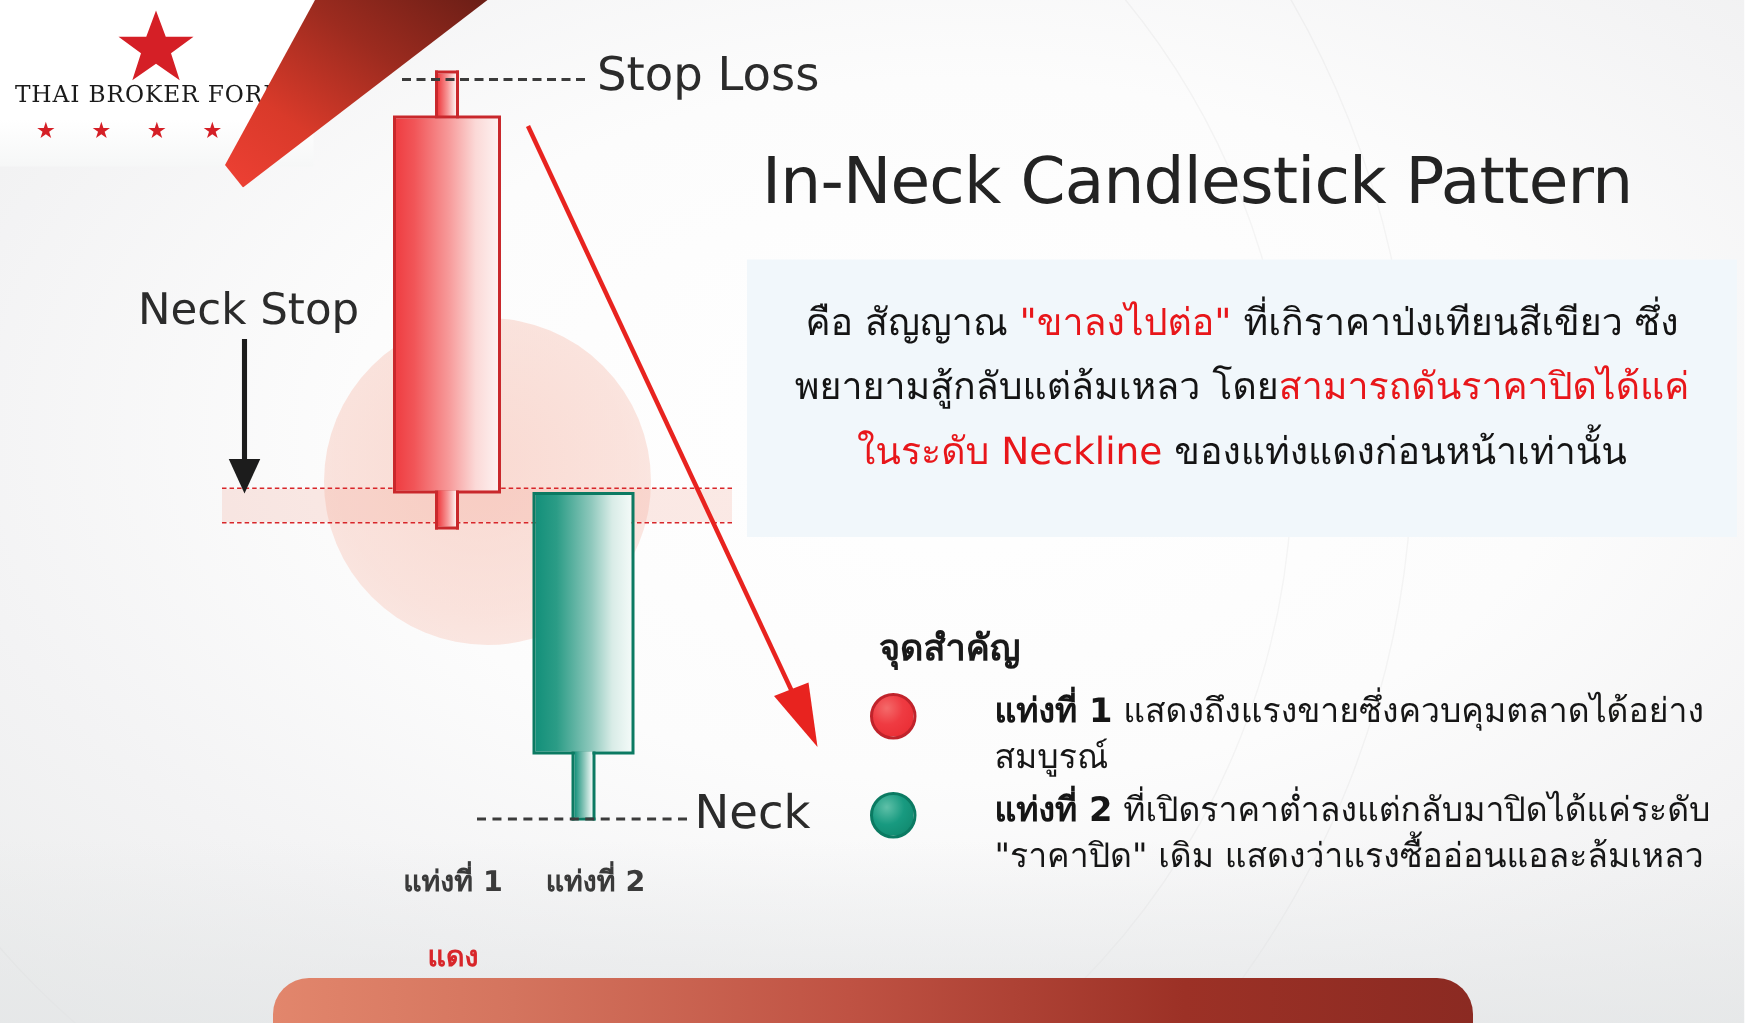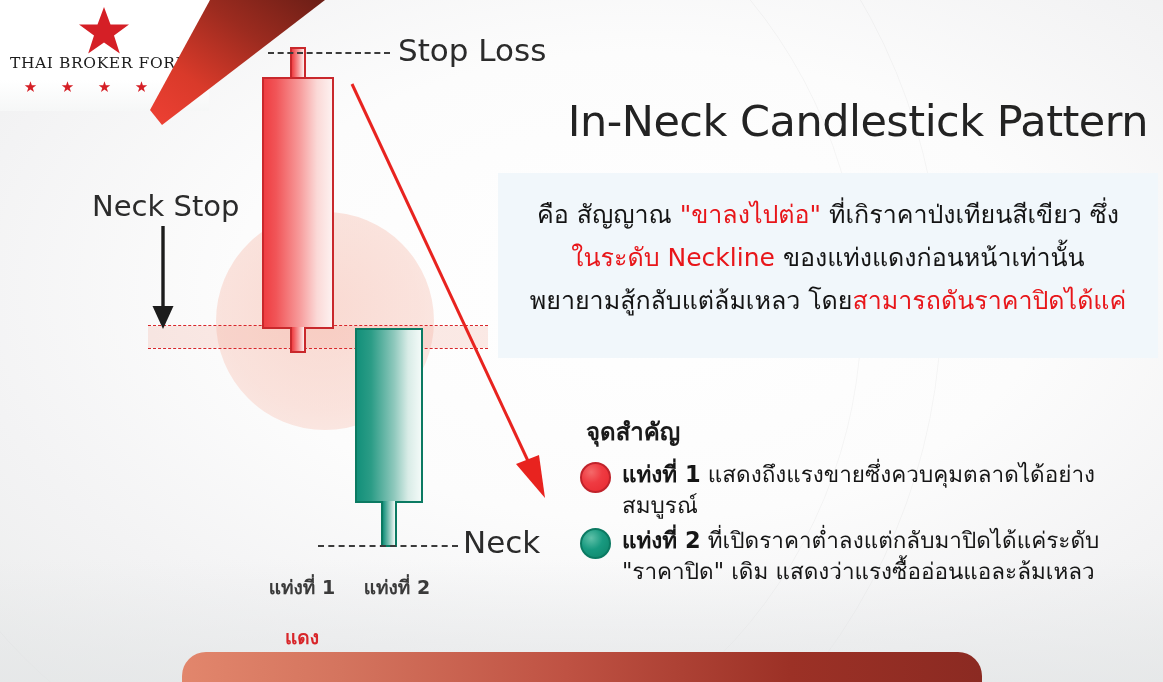--- a/index.html
+++ b/index.html
@@ -98,42 +98,42 @@
   .cap{position:absolute;text-align:center;white-space:nowrap;font-weight:bold;}
   .cap-name{font-size:19px;color:#3a3a3a;}
   .cap-color{font-size:19px;margin-top:20px;}
   #cap1{left:248px;top:572px;width:108px;}
   #cap2{left:343px;top:572px;width:108px;}
   #cap1 .cap-color{color:#d8262a;}
   #cap2 .cap-color{color:#0b7a62;}
 
   
   #title{
-    position:absolute;left:508px;top:96px;width:640px;text-align:right;
+    position:absolute;left:508px;top:96px;width:640px;
     font-size:43px;color:#232323;letter-spacing:-0.5px;white-space:nowrap;
   }
   #desc-box{
     position:absolute;left:498px;top:173px;width:660px;height:185px;
     background:#f1f7fb;box-sizing:border-box;
     padding:20px 18px 0 18px;
   }
   #desc-box p{
     margin:0;text-align:center;font-size:25px;line-height:43px;color:#141414;
   }
   .hl{color:#e8161a;}
 
   #keys{position:absolute;left:580px;top:412px;width:580px;}
   #keys-title{font-size:24px;color:#1a1a1a;font-weight:bold;margin:0 0 8px 6px;}
   .key-row{display:flex;align-items:flex-start;margin-bottom:4px;}
   .dot{
     flex:0 0 auto;width:31px;height:31px;border-radius:50%;box-sizing:border-box;margin-right:11px;margin-top:3px;
   }
   .dot.red{border:2.4px solid #c0232b;background:radial-gradient(circle at 34% 30%, #f46a6a 0%, #ef3b42 42%, #e8282f 100%);}
   .dot.green{border:2.4px solid #0b7a62;background:radial-gradient(circle at 34% 30%, #5fc0a8 0%, #189a80 45%, #0e8368 100%);}
-  .key-text{font-size:22.5px;line-height:31px;color:#161616;}
+  .key-text{font-size:22.5px;line-height:31px;color:#161616;margin-left:41px;}
   .key-text b{font-weight:bold;}
 
   
   #bottom-bar{
     position:absolute;left:182px;top:652px;width:800px;height:60px;
     border-radius:24px 24px 0 0;
     background:linear-gradient(90deg,#e2866c 0%,#d4745e 20%,#bf5243 48%,#9c3126 76%,#8b2a22 100%);
   }
 </style>
 </head>
@@ -211,24 +211,24 @@
     <div class="cap-name">แท่งที่ 2</div>
   </div>
 
   <div id="title">In-Neck Candlestick Pattern</div>
 
   <div id="desc-box">
     <p>
       <span>คือ สัญญาณ </span><span class="hl">"ขาลงไปต่อ"</span><span> ที่เกิราคาป่งเทียนสีเขียว ซึ่ง</span>
     </p>
     <p>
-      <span class="hl">ในระดับ Neckline</span><span> ของแท่งแดงก่อนหน้าเท่านั้น</span>
+      <span>พยายามสู้กลับแต่ล้มเหลว โดย</span><span class="hl">สามารถดันราคาปิดได้แค่</span>
     </p>
     <p>
-      <span>พยายามสู้กลับแต่ล้มเหลว โดย</span><span class="hl">สามารถดันราคาปิดได้แค่</span>
+      <span class="hl">ในระดับ Neckline</span><span> ของแท่งแดงก่อนหน้าเท่านั้น</span>
     </p>
   </div>
 
   <div id="keys">
     <div id="keys-title">จุดสำคัญ</div>
 
     <div class="key-row">
       <div class="dot red"></div>
       <div class="key-text">
         <b>แท่งที่ 1</b><span> แสดงถึงแรงขายซึ่งควบคุมตลาดได้อย่างสมบูรณ์</span>

